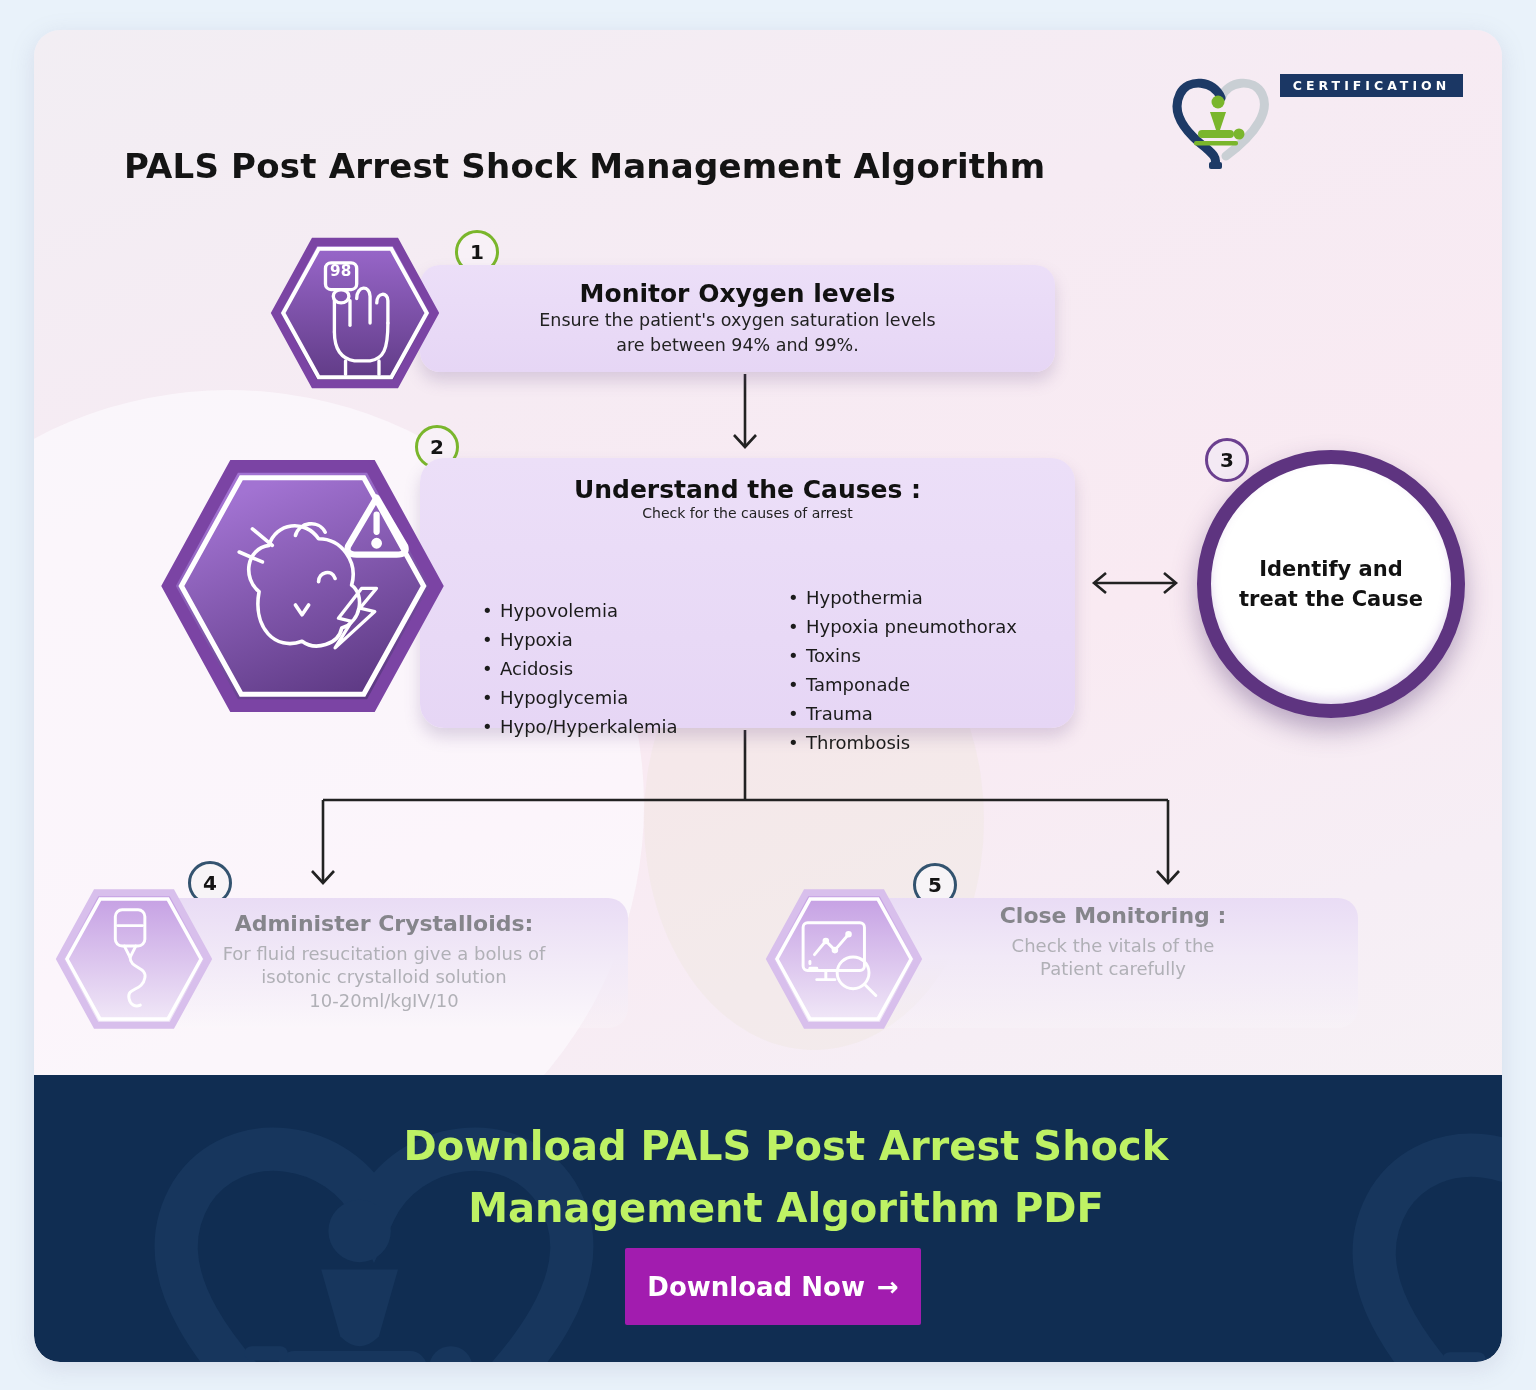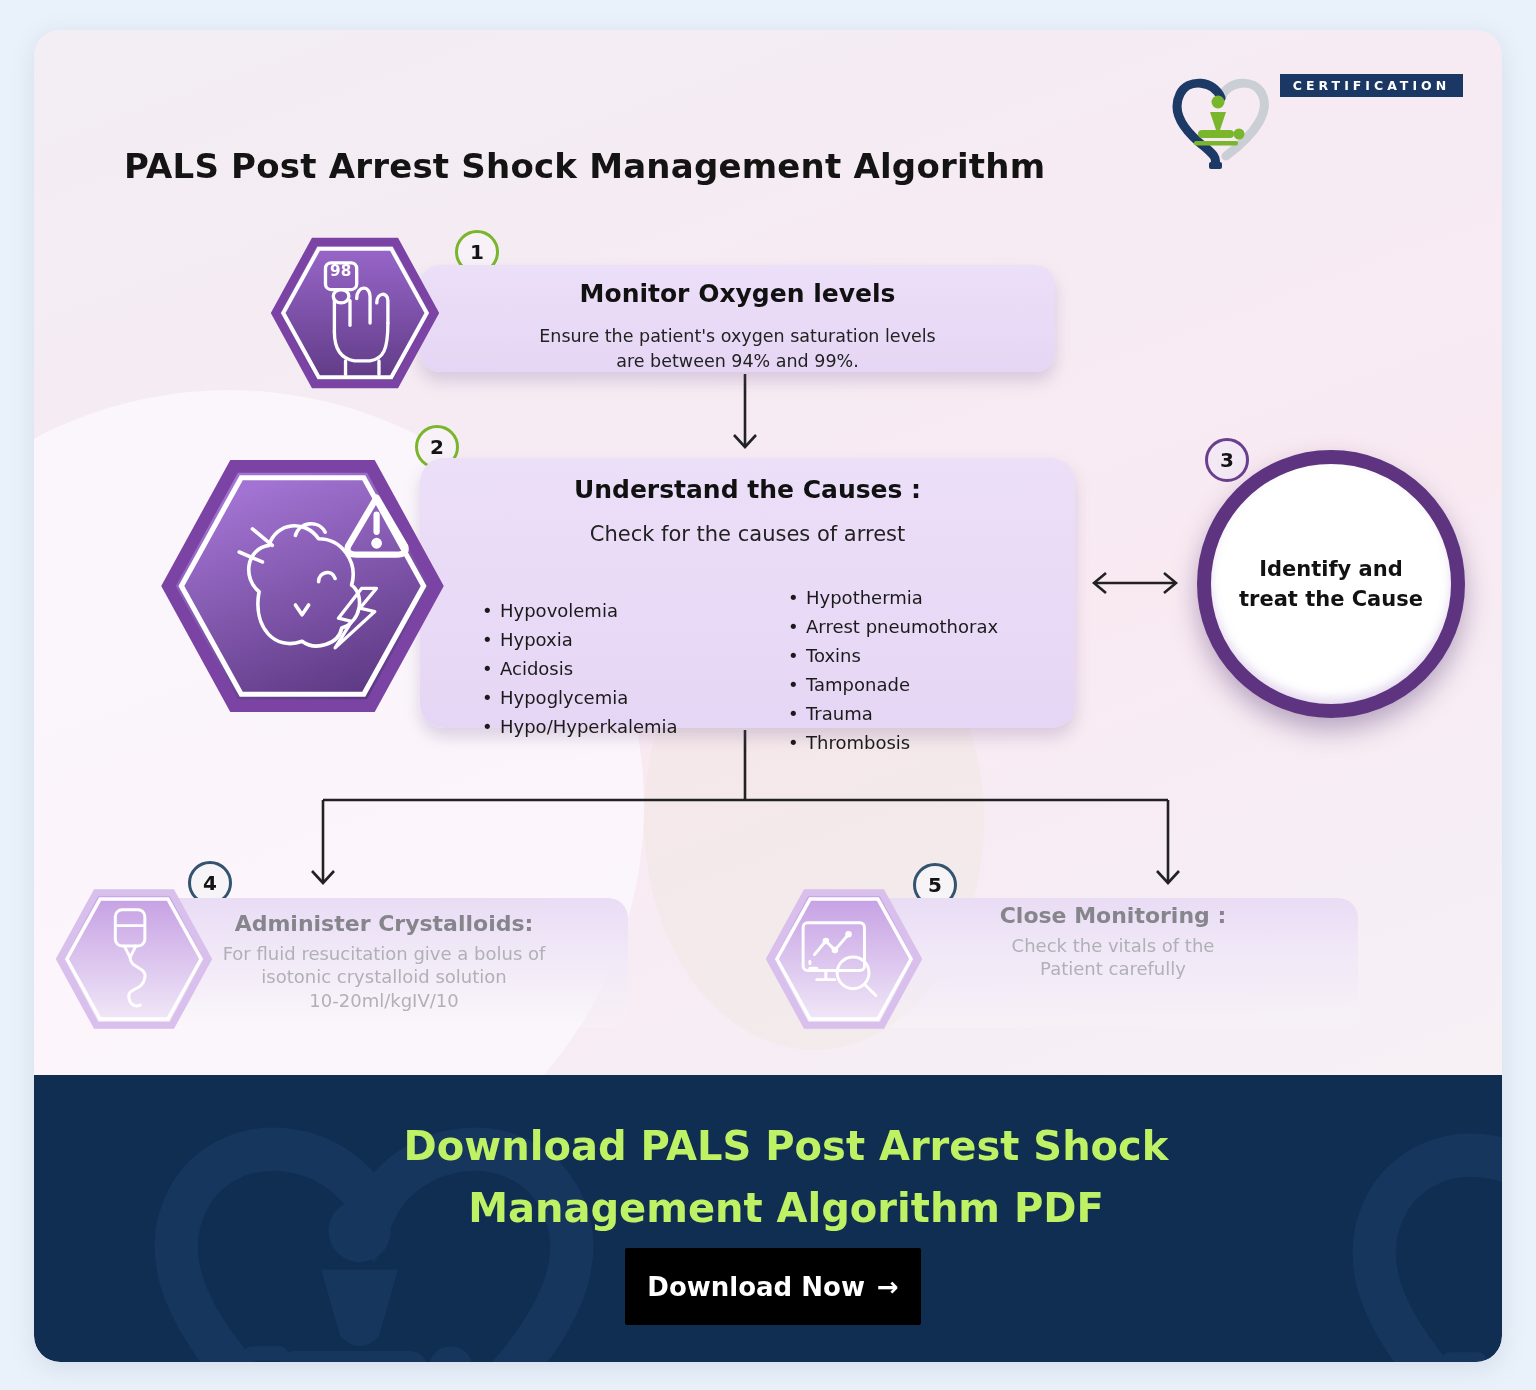--- a/index.html
+++ b/index.html
@@ -41,21 +41,21 @@
   
   .step-box {
     position:absolute; border-radius:20px; z-index:2;
     background:linear-gradient(180deg,#ecdff8 0%,#e6d6f5 100%);
     box-shadow:0 9px 16px rgba(110,80,140,.22);
     text-align:center; color:#1a1a1a;
   }
   .box1 { left:386px; top:235px; width:635px; height:107px; padding-top:14px; }
   .box2 { left:386px; top:428px; width:655px; height:270px; padding-top:17px; border-radius:24px; }
   .step-title { font-size:25px; font-weight:700; color:#111; }
-  .step-sub { font-size:17.5px; line-height:1.42; color:#222; margin-top:16px; }
+  .step-sub { font-size:17.5px; line-height:1.42; color:#222; margin-top:0; }
   .causes { position:absolute; list-style:none; text-align:left; font-size:18px; color:#1b1b1b; }
   .causes li { line-height:29px; padding-left:18px; position:relative; }
   .causes li::before { content:"•"; position:absolute; left:0; top:0; }
   .causes-left { left:62px; top:138px; }
   .causes-right { left:368px; top:125px; }
   
   .hex { position:absolute; z-index:3; }
   .hex svg { display:block; }
   
   .badge {
@@ -90,21 +90,21 @@
   }
   .banner-watermark { position:absolute; opacity:.5; }
   .wm-left  { left:60px; top:12px; }
   .wm-right { left:1258px; top:18px; }
   .banner-heading {
     position:absolute; left:0; top:40px; width:100%; text-align:center;
     color:#bef264; font-size:40px; font-weight:700; line-height:62px; z-index:2;padding-left:36px;
   }
   .download-button {
     position:absolute; left:591px; top:173px; width:296px; height:77px; z-index:2;
-    background:#000000; border:none; border-radius:2px; cursor:pointer;
+    background:#a21caf; border:none; border-radius:2px; cursor:pointer;
     color:#fff; font-size:26px; font-weight:700;
     font-family:"DejaVu Sans","Liberation Sans",sans-serif;
     display:flex; align-items:center; justify-content:center; gap:12px;
   }
 </style>
 </head>
 <body>
 
 <div class="card">
 
@@ -180,31 +180,31 @@
       </g>
       <text x="41.5" y="23" font-size="9" font-weight="bold" fill="#fff" text-anchor="middle" font-family="DejaVu Sans, sans-serif" stroke="none">98</text>
     </svg>
   </div>
 
   <div class="badge badge-green" style="left:381px; top:395px;">
     <span>2</span>
   </div>
   <div class="step-box box2">
     <div class="step-title">Understand the Causes :</div>
-    <div class="step-sub" style="font-size:21px;">Check for  the causes of  arrest</div>
+    <div class="step-sub" style="font-size:14px;">Check for  the causes of  arrest</div>
     <ul class="causes causes-left">
       <li>Hypovolemia</li>
       <li>Hypoxia</li>
       <li>Acidosis</li>
       <li>Hypoglycemia</li>
       <li>Hypo/Hyperkalemia</li>
     </ul>
     <ul class="causes causes-right">
       <li>Hypothermia</li>
-      <li>Arrest pneumothorax</li>
+      <li>Hypoxia pneumothorax</li>
       <li>Toxins</li>
       <li>Tamponade</li>
       <li>Trauma</li>
       <li>Thrombosis</li>
     </ul>
   </div>
   <div class="hex" style="left:126px; top:422px;">
     <svg width="285" height="268" viewBox="0 0 100 90">
       <defs>
         <linearGradient id="hexg2" x1="0.3" y1="0.1" x2="0.7" y2="1">

